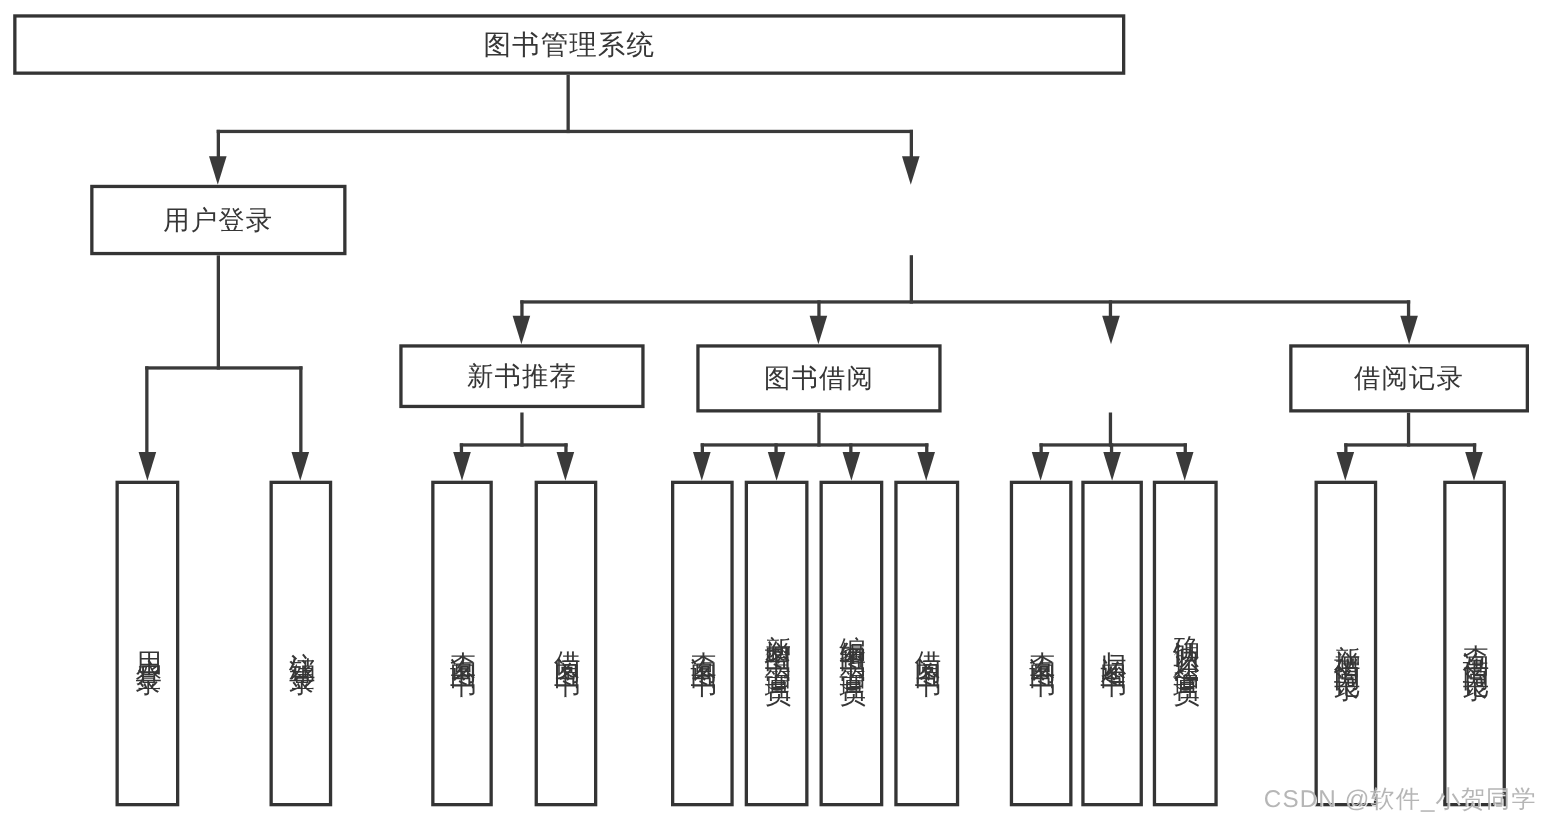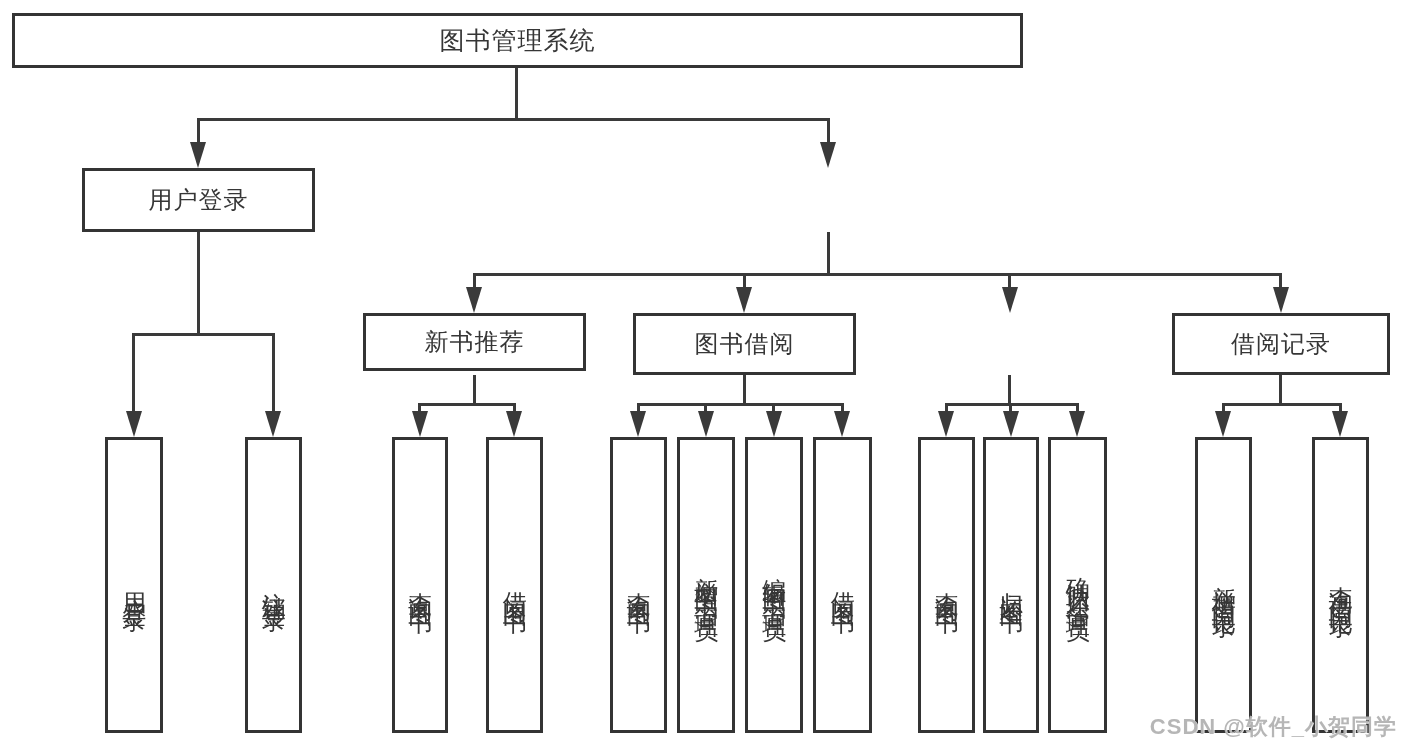--- a/index.html
+++ b/index.html
@@ -41,21 +41,20 @@
   }
   .watermark{
     position:absolute;
     top:712px;right:8px;
     font-size:22px;
     color:rgba(178,178,178,0.95);
     text-shadow:1px 1px 0 rgba(255,255,255,0.85);
     letter-spacing:1px;
     z-index:10;
     white-space:nowrap;
-    font-weight:bold;
   }
 </style>
 </head>
 <body>
 
 <div class="canvas">
 
   <div class="vline" style="left:515px;top:68px;height:53px"></div>
   <div class="hline" style="left:197px;top:118px;width:633px"></div>
   <div class="vline" style="left:197px;top:118px;height:26px"></div>

